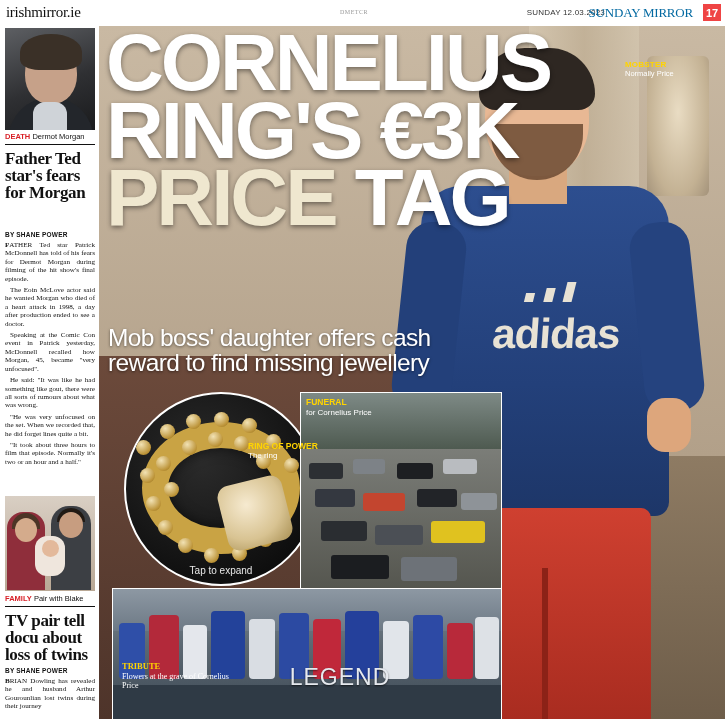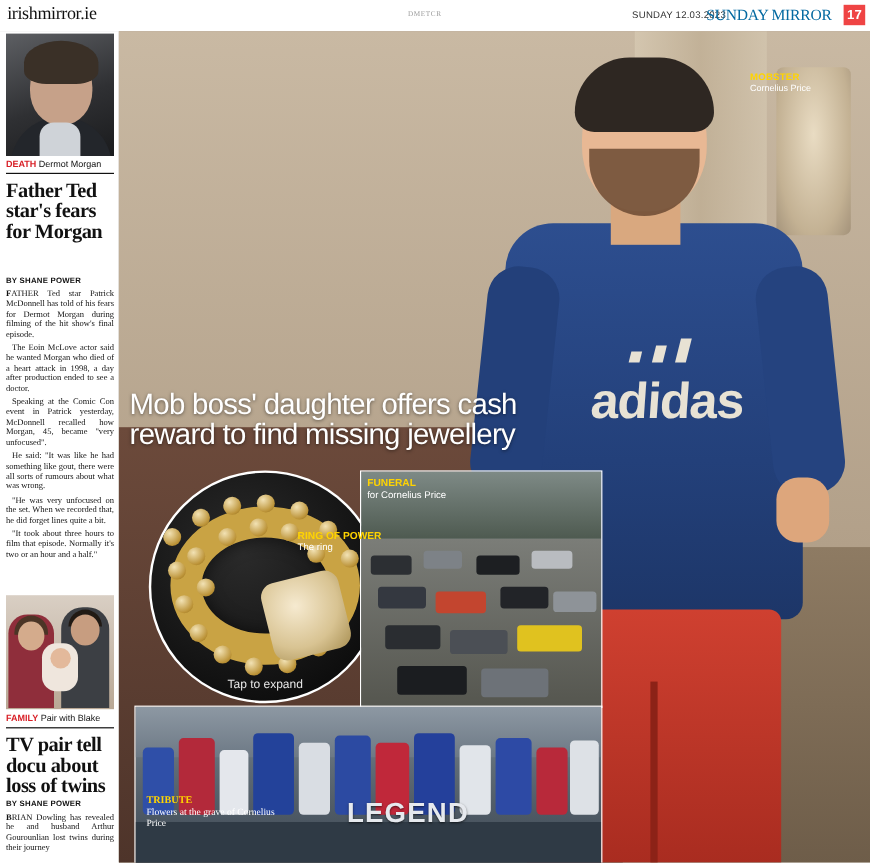--- a/index.html
+++ b/index.html
@@ -312,21 +312,21 @@
   .tribute-inset{
     position:absolute;left:112px;top:588px;width:388px;height:131px;
     overflow:hidden;border:1px solid #ffffff;
     background:linear-gradient(180deg,#7e8a95 0%,#5e6a74 40%,#3b4652 100%);
   }
   .tr-sky{position:absolute;left:0;top:0;width:388px;height:42px;background:linear-gradient(180deg,#8d98a3 0%,#6d7985 100%);}
   .tr-ground{position:absolute;left:0;top:96px;width:388px;height:35px;background:#2f3a45;}
   .flower{position:absolute;border-radius:4px;}
   .legend-word{
     position:absolute;left:152px;top:74px;width:150px;height:28px;
-    font-family:"Liberation Sans", sans-serif;font-weight:bold;
+    font-family:"Liberation Sans", sans-serif;font-weight:normal;
     font-size:23px;color:#e6e9ee;letter-spacing:1px;
     text-shadow:0 1px 2px rgba(0,0,0,.6);
     display:flex;align-items:center;justify-content:center;
   }
   .tr-cap{
     position:absolute;left:122px;top:662px;width:110px;
     font-family:Liberation Serif, serif;z-index:6;
   }
   .tr-cap .t{color:#ffd400;font-size:8.5px;font-weight:bold;line-height:9.5px;}
   .tr-cap .s{color:#ffffff;font-size:8px;line-height:9.5px;}
@@ -424,24 +424,32 @@
       <div class="adidas-bars">
         <span></span>
           <span></span>
           <span></span>
       </div>
       <div class="subj-logo">adidas</div>
     </div>
 
     <div class="mobster-cap">
       <div class="t">MOBSTER</div>
-      <div class="s">Cornelius Price</div>
-    </div>
-  </div>
-
+      <div class="s">Normally Price</div>
+    </div>
+  </div>
+
+  <div class="headline">
+    <span class="hl1">CORNELIUS</span>
+    <span class="hl2">RING'S €3K</span>
+    <span class="hl3">
+      <span class="beige">PRICE</span>
+      <span>TAG</span>
+    </span>
+  </div>
 
   <div class="subdeck">
     <div>Mob boss' daughter offers cash</div>
     <div>reward to find missing jewellery</div>
   </div>
 
   <div class="ring-inset">
     <div class="ring-band"></div>
     <div class="ring-studs">
       <i style="left:-6px;top:18px;"></i>

